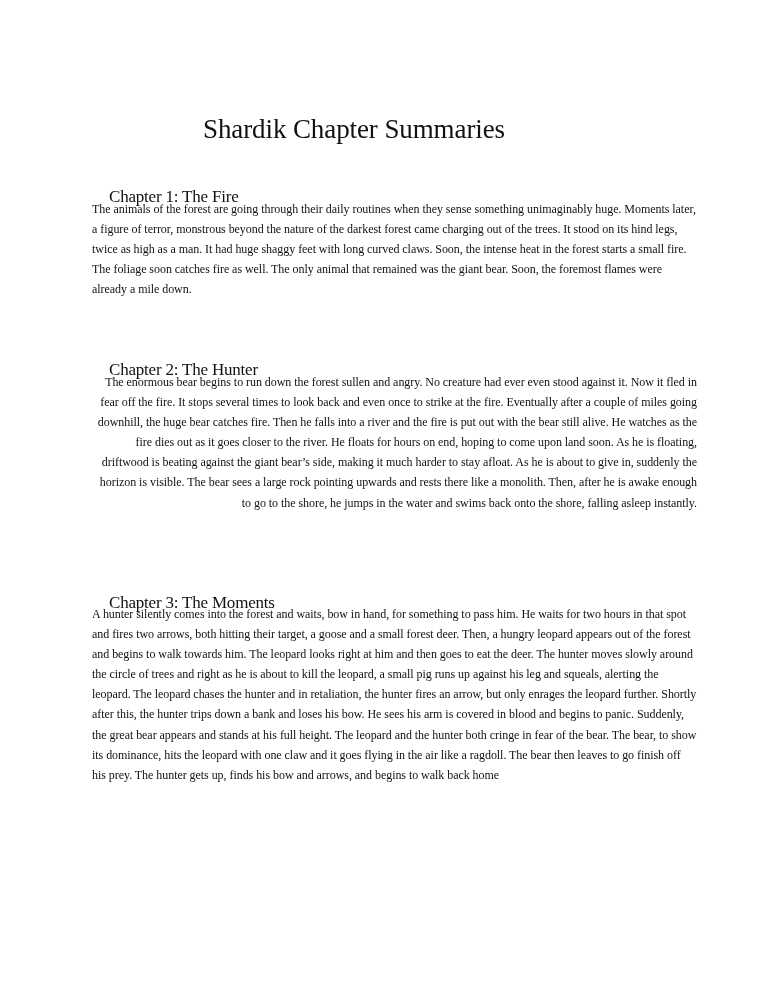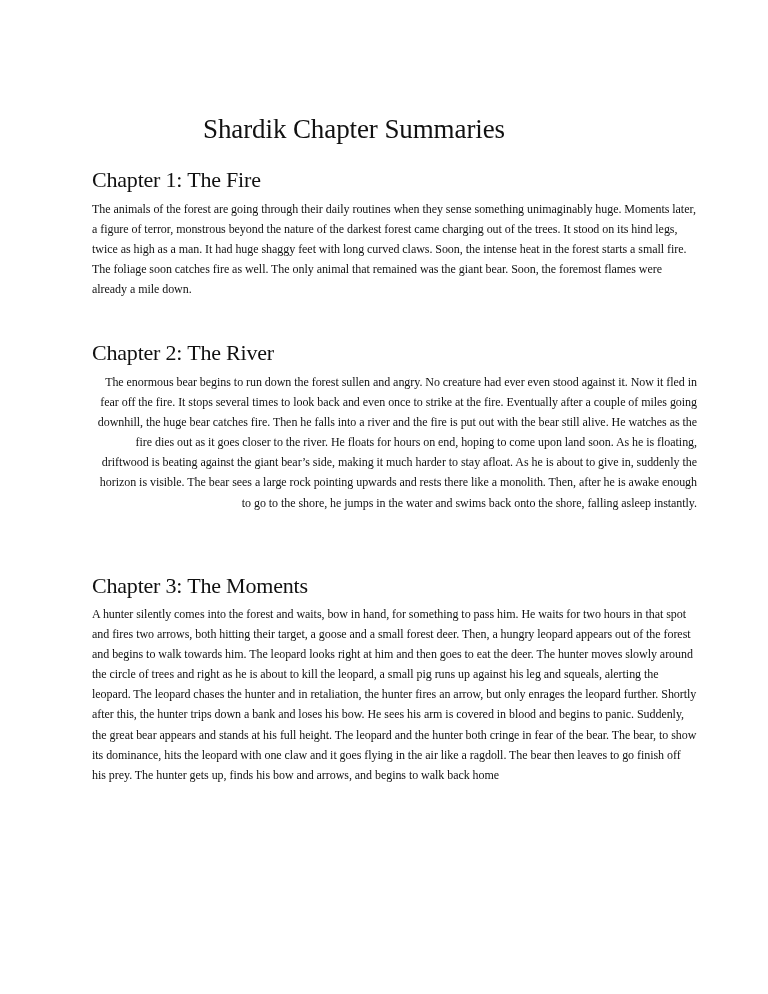--- a/index.html
+++ b/index.html
@@ -23,22 +23,22 @@
     margin: 0;
     text-align: center;
     font-size: 27px;
     font-weight: normal;
     line-height: 34px;
     letter-spacing: -0.1px;
   }
   .chapter-heading {
     position: absolute;
     left: 92px;
-    margin: 0;
-    font-size: 22px;
+    margin: 17px;
+    font-size: 17px;
     font-weight: normal;
     line-height: 28px;
     letter-spacing: -0.2px;
   }
   .chapter-body {
     position: absolute;
     left: 92px;
     width: 605px;
     margin: 0;
     font-size: 12px;
@@ -57,21 +57,21 @@
 
 <div>
   <h1 class="doc-title">Shardik Chapter Summaries</h1>
 
   <section>
     <h2 id="h1" class="chapter-heading">Chapter 1: The Fire</h2>
     <p id="p1" class="chapter-body">The animals of the forest are going through their daily routines when they sense something unimaginably huge. Moments later, a figure of terror, monstrous beyond the nature of the darkest forest came charging out of the trees. It stood on its hind legs, twice as high as a man. It had huge shaggy feet with long curved claws. Soon, the intense heat in the forest starts a small fire. The foliage soon catches fire as well. The only animal that remained was the giant bear. Soon, the foremost flames were already a mile down.</p>
   </section>
 
   <section>
-    <h2 id="h2" class="chapter-heading">Chapter 2: The River</h2>
+    <h2 id="h2" class="chapter-heading">Chapter 2: The Hunter</h2>
     <p id="p2" class="chapter-body">The enormous bear begins to run down the forest sullen and angry. No creature had ever even stood against it. Now it fled in fear off the fire. It stops several times to look back and even once to strike at the fire. Eventually after a couple of miles going downhill, the huge bear catches fire. Then he falls into a river and the fire is put out with the bear still alive. He watches as the fire dies out as it goes closer to the river. He floats for hours on end, hoping to come upon land soon. As he is floating, driftwood is beating against the giant bear’s side, making it much harder to stay afloat. As he is about to give in, suddenly the horizon is visible. The bear sees a large rock pointing upwards and rests there like a monolith. Then, after he is awake enough to go to the shore, he jumps in the water and swims back onto the shore, falling asleep instantly.</p>
   </section>
 
   <section>
     <h2 id="h3" class="chapter-heading">Chapter 3: The Moments</h2>
     <p id="p3" class="chapter-body">A hunter silently comes into the forest and waits, bow in hand, for something to pass him. He waits for two hours in that spot and fires two arrows, both hitting their target, a goose and a small forest deer. Then, a hungry leopard appears out of the forest and begins to walk towards him. The leopard looks right at him and then goes to eat the deer. The hunter moves slowly around the circle of trees and right as he is about to kill the leopard, a small pig runs up against his leg and squeals, alerting the leopard. The leopard chases the hunter and in retaliation, the hunter fires an arrow, but only enrages the leopard further. Shortly after this, the hunter trips down a bank and loses his bow. He sees his arm is covered in blood and begins to panic. Suddenly, the great bear appears and stands at his full height. The leopard and the hunter both cringe in fear of the bear. The bear, to show its dominance, hits the leopard with one claw and it goes flying in the air like a ragdoll. The bear then leaves to go finish off his prey. The hunter gets up, finds his bow and arrows, and begins to walk back home</p>
   </section>
 </div>
 
 </body></html>

